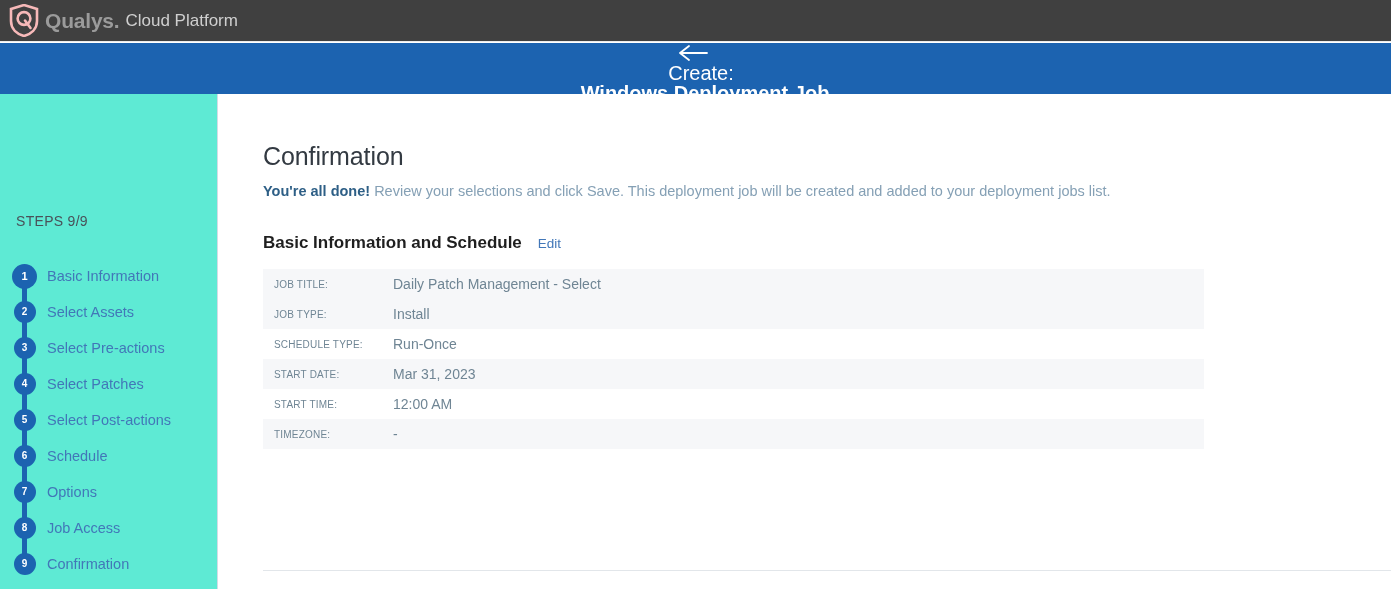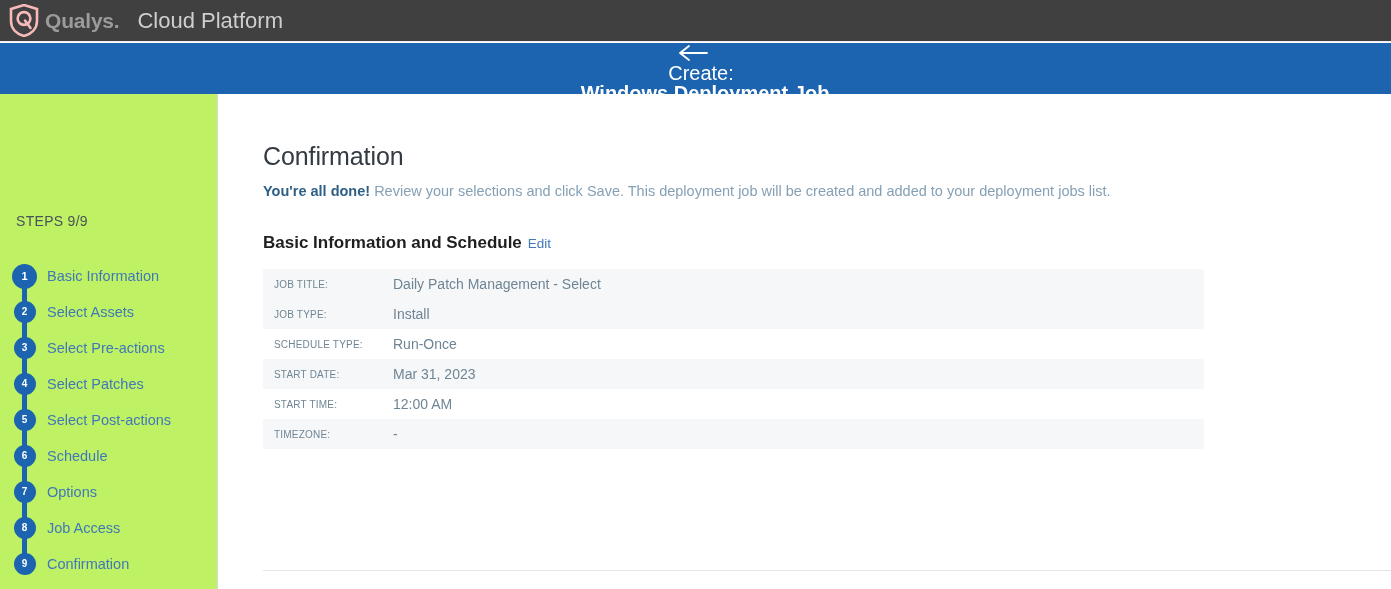--- a/index.html
+++ b/index.html
@@ -33,24 +33,24 @@
   }
   .brand-name {
     font-size: 21px;
     font-weight: 600;
     color: #9b9b9b;
     letter-spacing: -0.2px;
     margin-left: 6px;
     line-height: 1;
   }
   .brand-sub {
-    font-size: 22px;
+    font-size: 17px;
     font-weight: 400;
     color: #cfcfcf;
-    margin-left: 18px;
+    margin-left: 6px;
     line-height: 1;
   }
 
   
   .titlebar {
     position: absolute;
     top: 43px; left: 0;
     width: 1391px;
     height: 51px;
     background: #1c63b0;
@@ -77,21 +77,21 @@
     margin-left: 8px;
     line-height: 1;
   }
 
   
   .sidebar {
     position: absolute;
     top: 94px; left: 0;
     width: 218px;
     height: 495px;
-    background: #bef264;
+    background: #5eead4;
     border-right: 1px solid #d3dbe6;
   }
   .steps-label {
     position: absolute;
     top: 119px; left: 16px;
     font-size: 14px;
     color: #4a5159;
     letter-spacing: 0.3px;
     font-weight: 400;
   }
@@ -169,21 +169,21 @@
     top: 139px; left: 44px;
     display: flex;
     align-items: center;
   }
   .section-title {
     font-size: 17px;
     font-weight: 700;
     color: #1f1f1f;
   }
   .section-edit {
-    margin-left: 6px;
+    margin-left: 16px;
     font-size: 13.5px;
     color: #4277b8;
     cursor: pointer;
     text-decoration: none;
   }
 
   
   .info-table {
     position: absolute;
     top: 175px; left: 44px;

